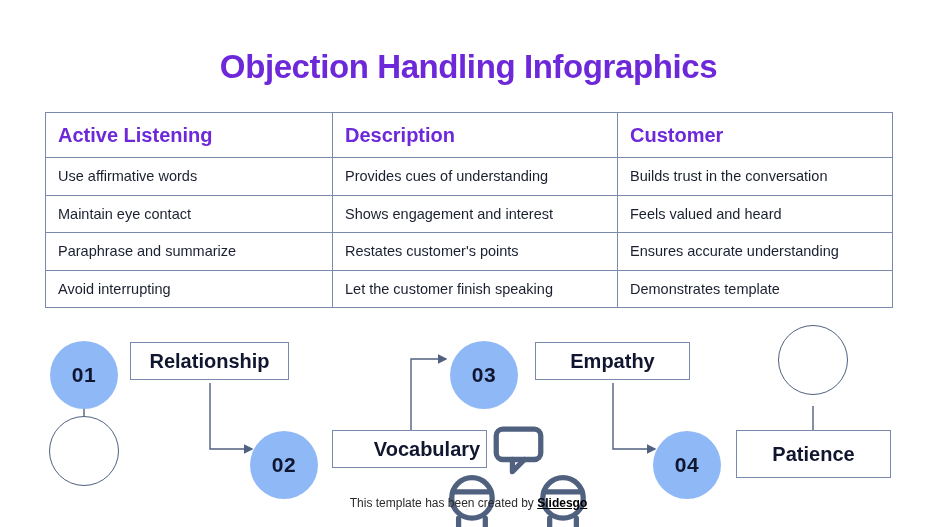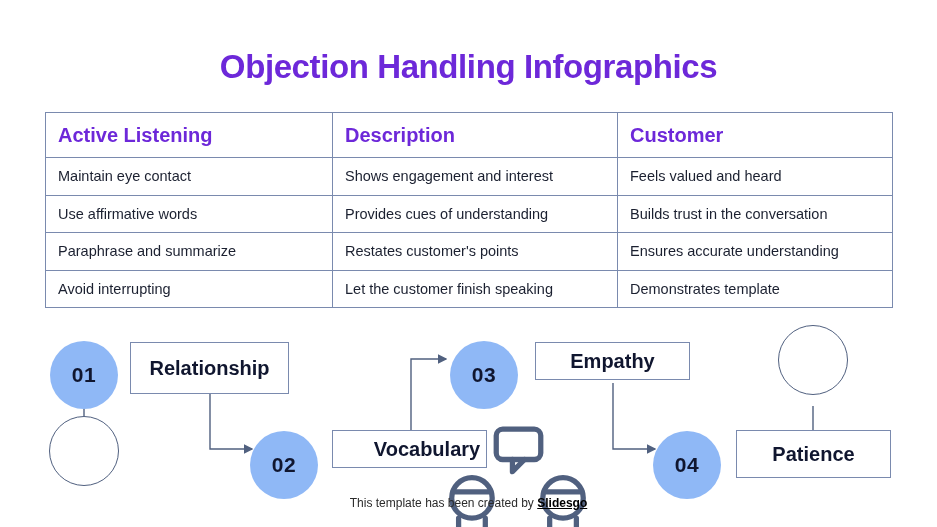--- a/index.html
+++ b/index.html
@@ -137,28 +137,28 @@
       </colgroup>
     <thead>
       <tr>
         <th>Active Listening</th>
         <th>Description</th>
         <th>Customer</th>
       </tr>
     </thead>
     <tbody>
       <tr>
+        <td>Use affirmative words</td>
+        <td>Provides cues of understanding</td>
+        <td>Builds trust in the conversation</td>
+      </tr>
+      <tr>
         <td>Maintain eye contact</td>
         <td>Shows engagement and interest</td>
         <td>Feels valued and heard</td>
-      </tr>
-      <tr>
-        <td>Use affirmative words</td>
-        <td>Provides cues of understanding</td>
-        <td>Builds trust in the conversation</td>
       </tr>
       <tr>
         <td>Paraphrase and summarize</td>
         <td>Restates customer's points</td>
         <td>Ensures accurate understanding</td>
       </tr>
       <tr>
         <td>Avoid interrupting</td>
         <td>Let the customer finish speaking</td>
         <td>Demonstrates template</td>
@@ -183,21 +183,21 @@
     <path d="M411,430 L411,359 L446,359" fill="none" stroke="#50607f" stroke-width="1.4" marker-end="url(#arw)" transform="translate(0,-318)"></path>
 
     <path d="M613,65 L613,131 L655,131" fill="none" stroke="#50607f" stroke-width="1.4" marker-end="url(#arw)"></path>
 
     <line x1="813" y1="88" x2="813" y2="130" stroke="#50607f" stroke-width="1.4"></line>
   </svg>
 
   <div class="node-circle" style="left:50px; top:23px; width:68px; height:68px;">
     <span>01</span>
   </div>
-  <div class="label-box" style="left:130px; top:24px; width:159px; height:52px;">
+  <div class="label-box" style="left:130px; top:24px; width:159px; height:38px;">
     <span>Relationship</span>
   </div>
 
   <div class="icon-circle" style="left:49px; top:98px; width:70px; height:70px;">
     <svg width="42" height="42" viewBox="0 0 42 42">
       <g fill="none" stroke="#50607f" stroke-width="1.3" stroke-linecap="round" stroke-linejoin="round">
         <rect x="15.5" y="3" width="11" height="7.5" rx="1.6"></rect>
         <path d="M19.5,10.5 L19.5,13.5 L22.5,10.5"></path>
         <path d="M4.5,20 a5,5 0 0 1 10,0 a5,5 0 0 1 -10,0 z"></path>
         <path d="M4.8,18.5 h9.4"></path>

